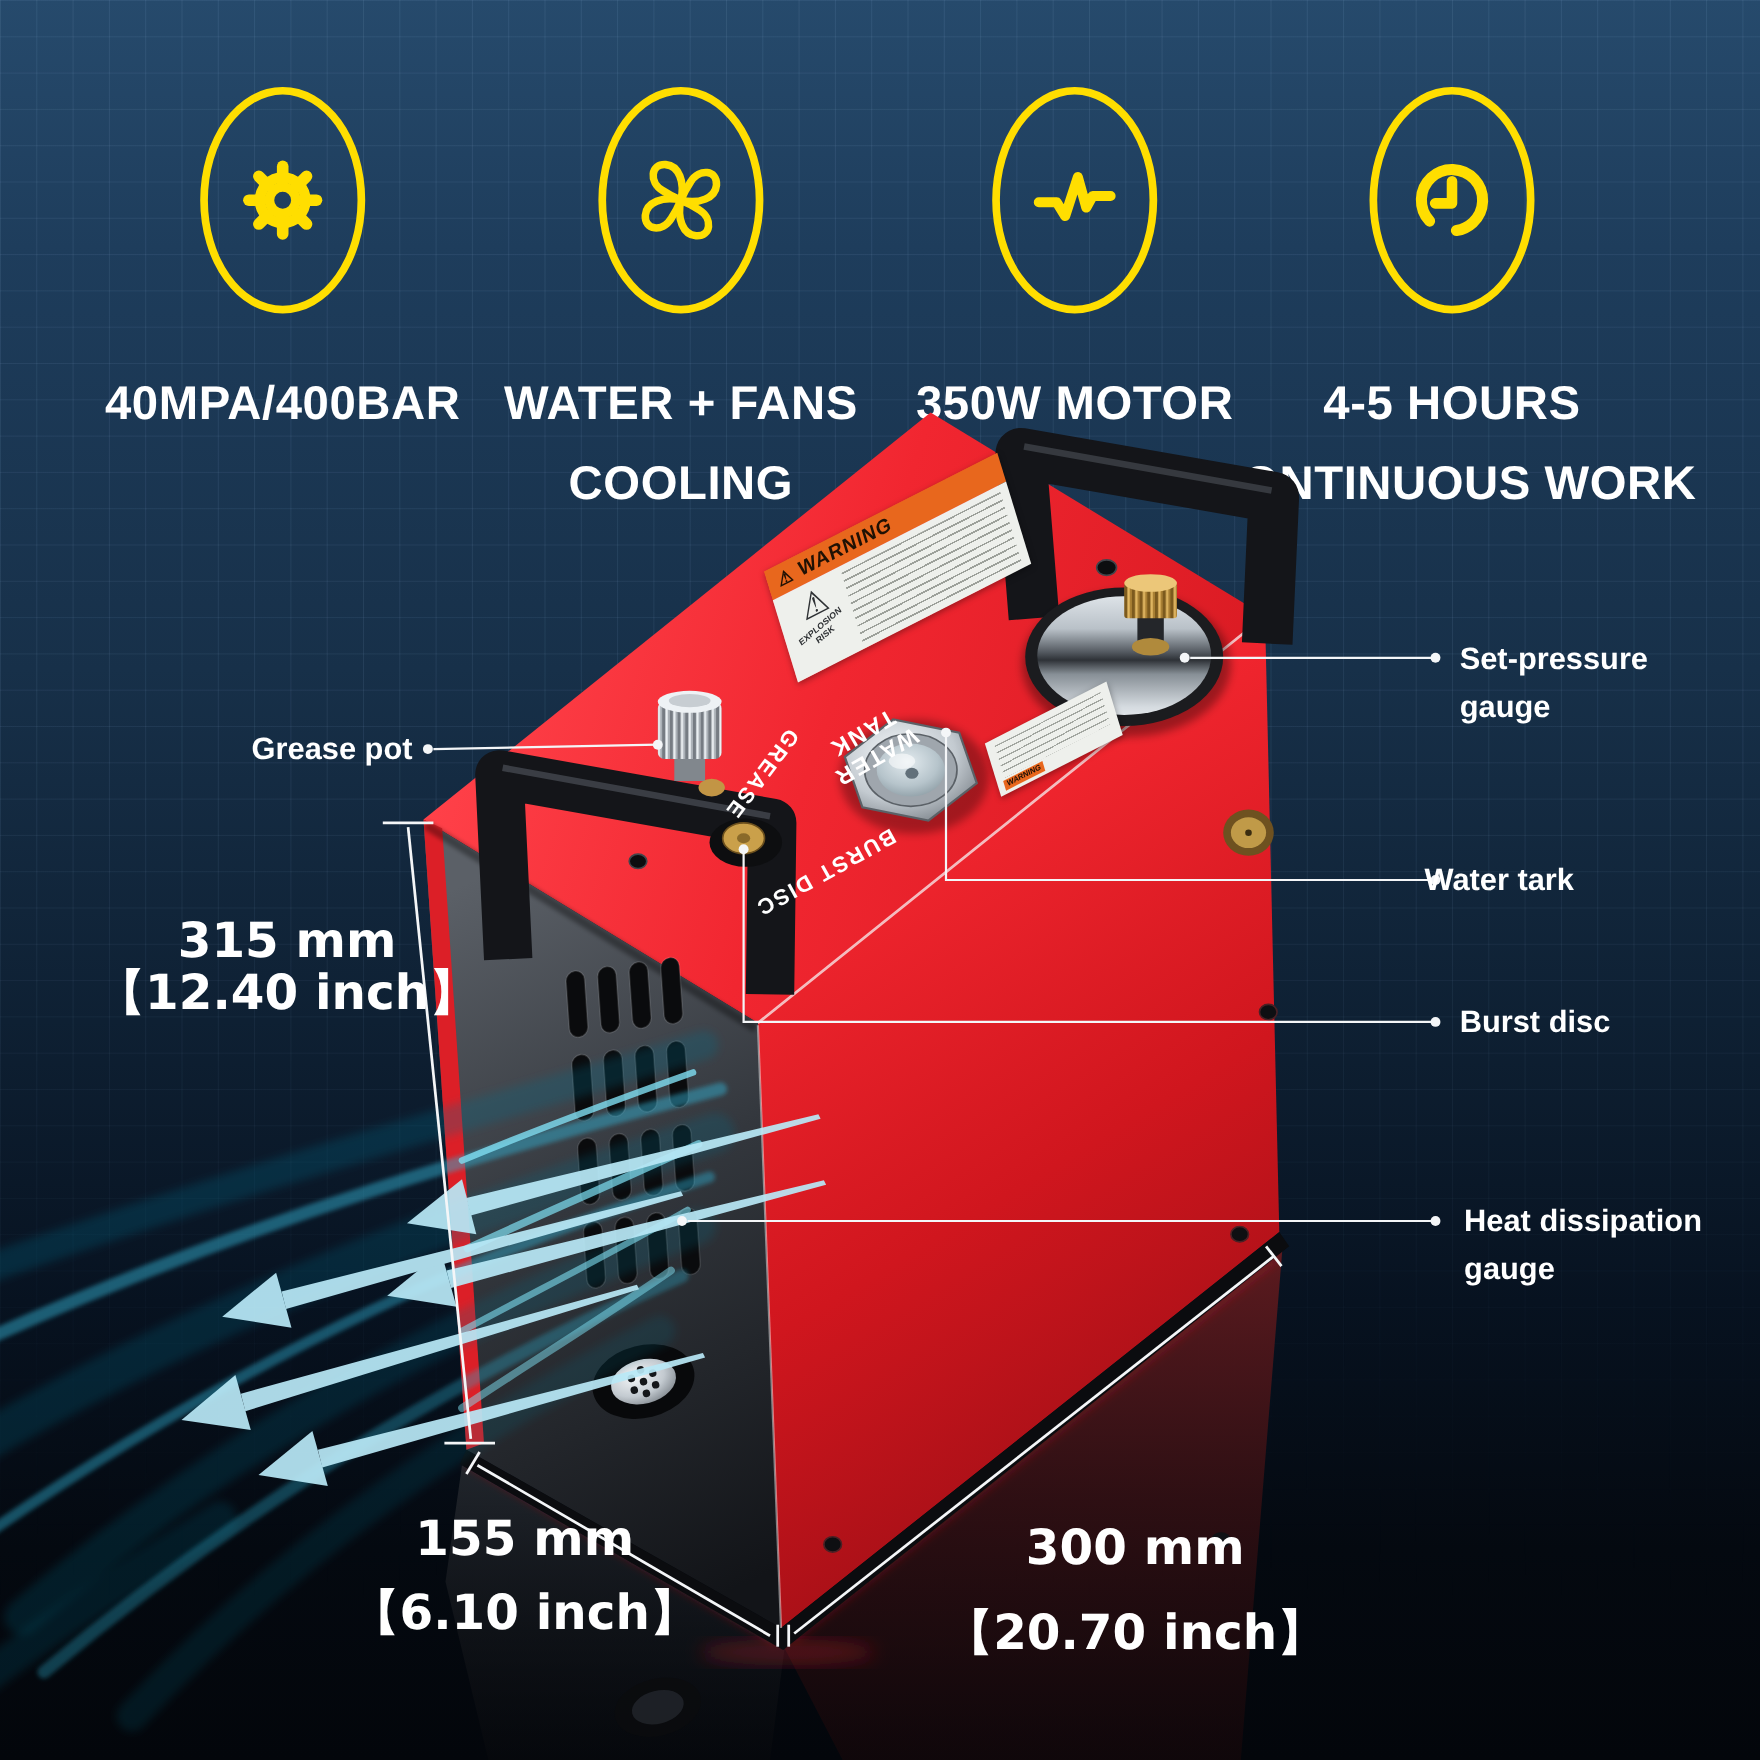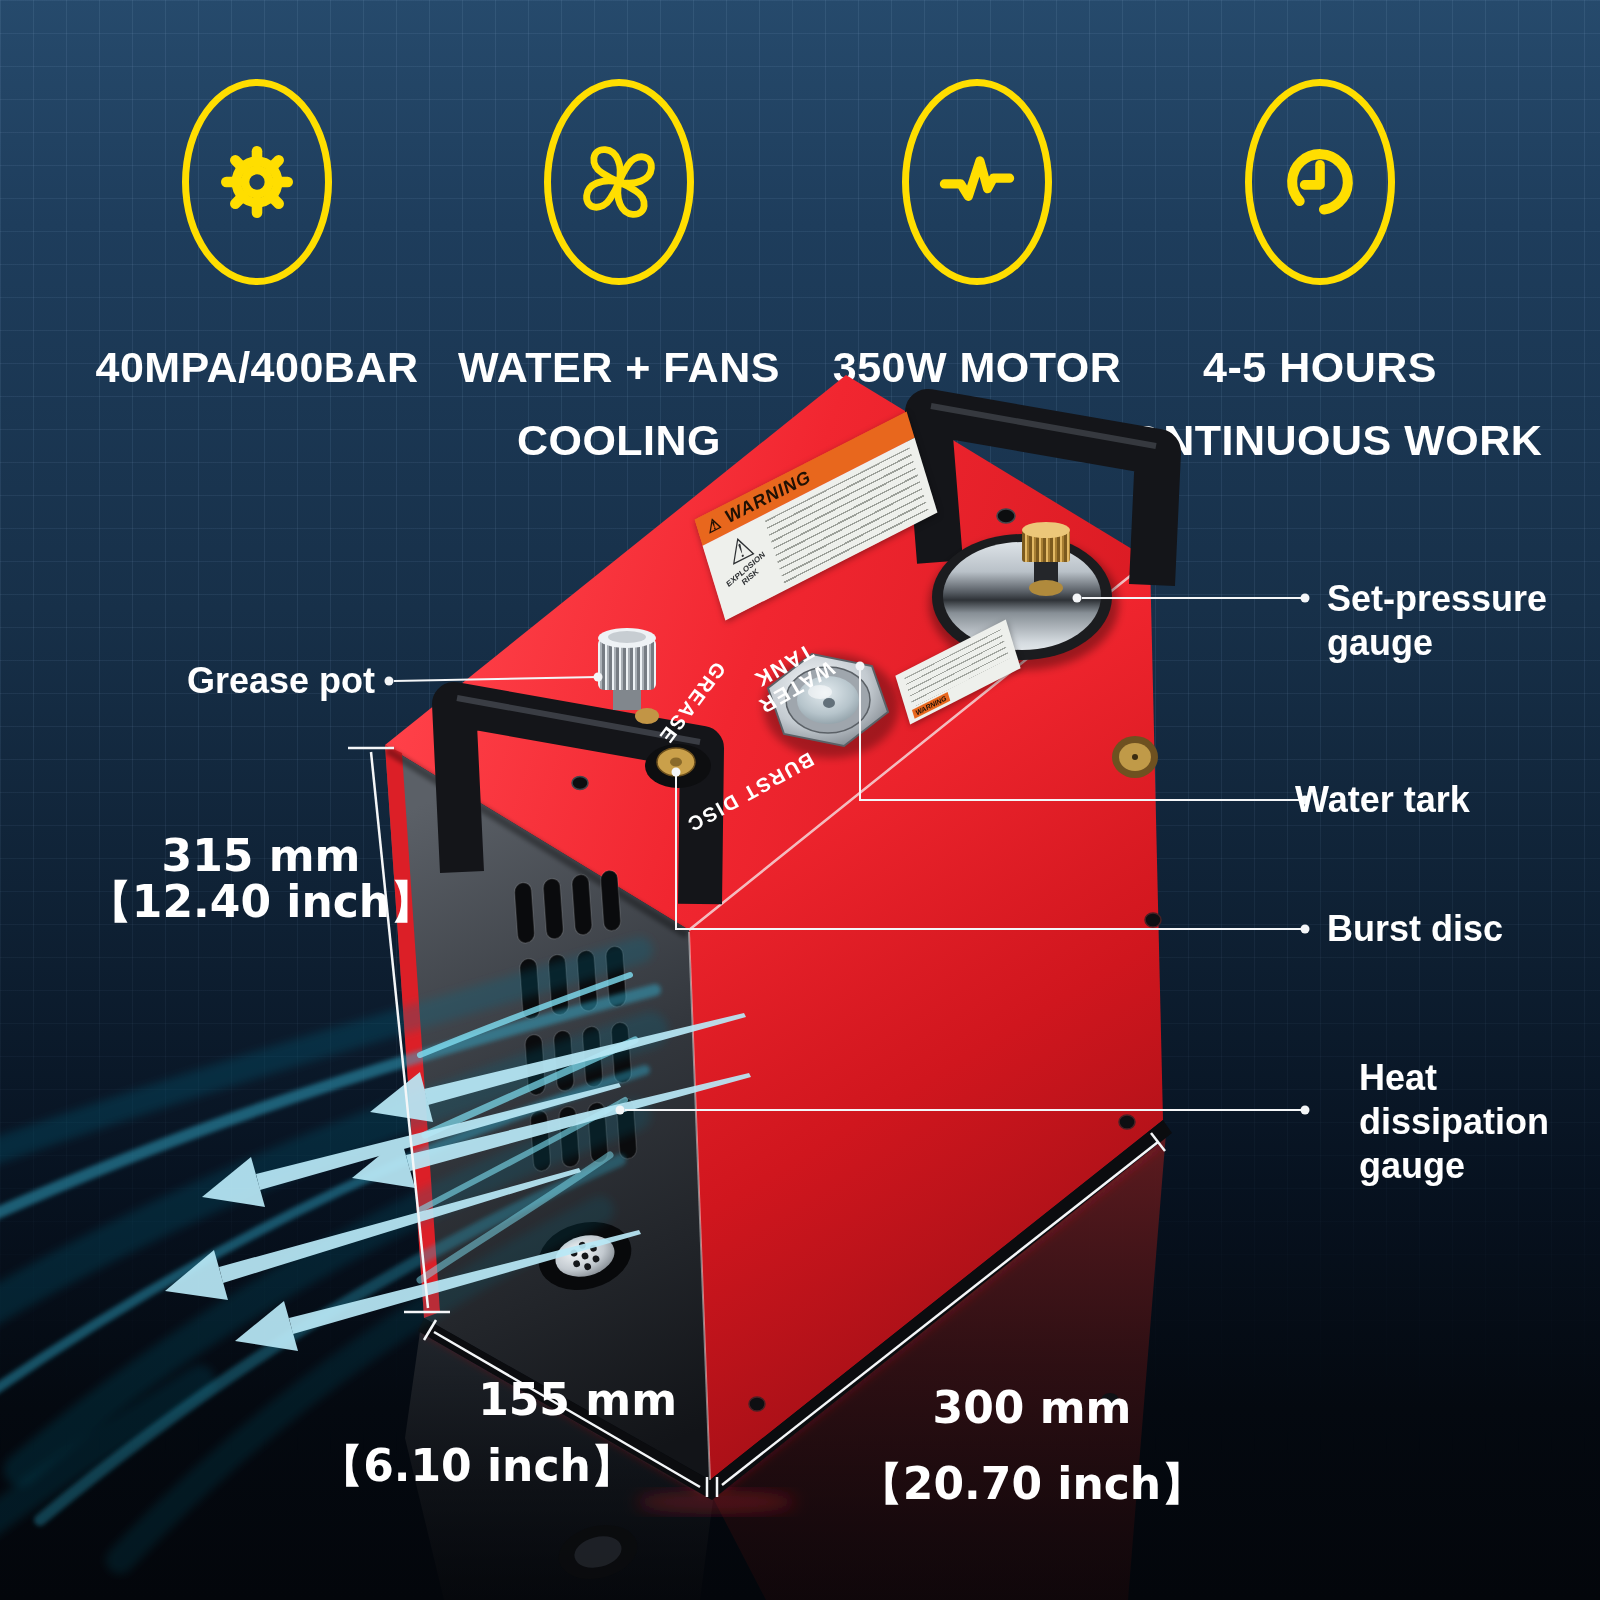--- a/index.html
+++ b/index.html
@@ -15,21 +15,21 @@
     mask-image:linear-gradient(to bottom,rgba(0,0,0,.95) 0%,rgba(0,0,0,.8) 45%,rgba(0,0,0,.35) 68%,rgba(0,0,0,.12) 80%,rgba(0,0,0,0) 92%);}
   .scene{position:absolute;left:0;top:0;pointer-events:none;}
 
   
   .feature{position:absolute;top:79px;width:460px;text-align:center;}
   .icon-ellipse{width:150px;height:206px;border:7px solid #FFDE00;border-radius:50%;
     box-sizing:border-box;margin:0 auto;display:flex;align-items:center;justify-content:center;}
   .caption{margin-top:46px;color:#fff;font-weight:700;font-size:43px;line-height:73px;letter-spacing:.5px;}
 
   
-  .lbl{position:absolute;color:#fff;font-weight:700;font-size:36px;line-height:44px;}
+  .lbl{position:absolute;color:#fff;font-weight:700;font-size:28px;line-height:44px;}
   .dim{position:absolute;width:400px;text-align:center;color:#fff;font-weight:700;font-size:44px;
     font-family:"DejaVu Sans","Liberation Sans",sans-serif;}
 
   
   .marking{position:absolute;color:#fff;font-weight:700;letter-spacing:2px;text-align:center;
     transform-origin:center;white-space:nowrap;}
 
   
   .sticker{position:absolute;transform-origin:center;box-shadow:0 2px 6px rgba(0,0,0,.35);}
   .warn-head{background:#e8671d;height:27px;display:flex;align-items:center;padding-left:10px;
@@ -414,24 +414,24 @@
   <div class="marking" style="left:692px;top:703px;font-size:20px;transform:translate(-50%,-50%) rotate(127deg);">GREASE</div>
   <div class="marking" style="left:750px;top:792px;font-size:20px;transform:translate(-50%,-50%) rotate(151deg);">BURST DISC</div>
 
   <div class="lbl" style="left:75px;top:659px;width:300px;text-align:right;">Grease pot</div>
   <div class="lbl" style="left:1327px;top:577px;">
     <div>Set-pressure</div>
     <div>gauge</div>
   </div>
   <div class="lbl" style="left:1295px;top:778px;">Water tark</div>
   <div class="lbl" style="left:1327px;top:907px;">Burst disc</div>
-  <div class="lbl" style="left:1331px;top:1056px;margin-left:28px;">
+  <div class="lbl" style="left:1331px;top:1088px;">
     <div>Heat dissipation</div>
     <div>gauge</div>
   </div>
 
   <div class="dim" style="left:61px;top:830px;">315 mm</div>
   <div class="dim" style="left:61px;top:873px;">【12.40 inch】</div>
-  <div class="dim" style="left:277px;top:1374px;text-align:right;">155 mm</div>
+  <div class="dim" style="left:277px;top:1374px;">155 mm</div>
   <div class="dim" style="left:277px;top:1437px;">【6.10 inch】</div>
   <div class="dim" style="left:832px;top:1382px;">300 mm</div>
   <div class="dim" style="left:832px;top:1455px;">【20.70 inch】</div>
 </div>
 
 </body></html>

